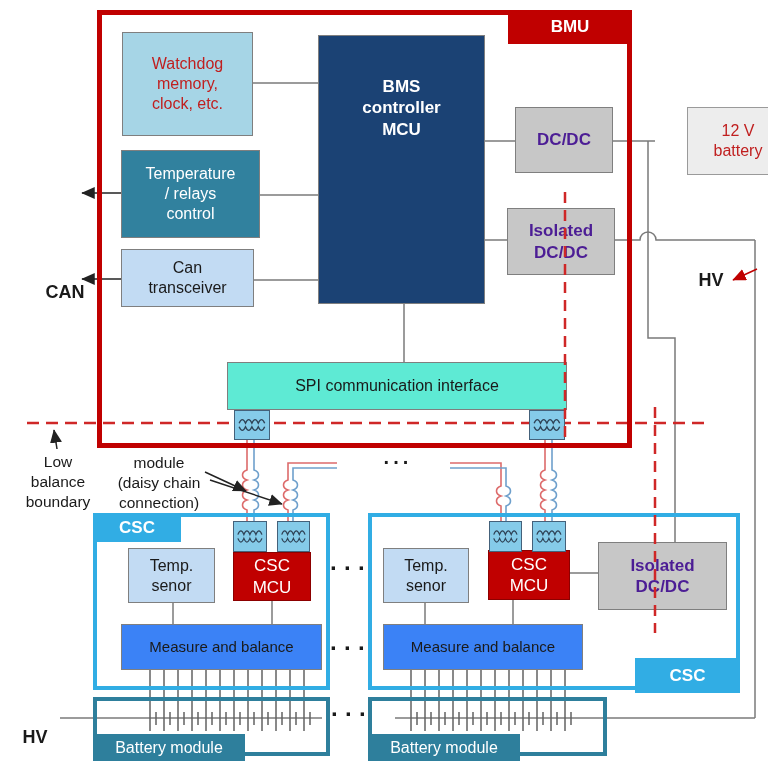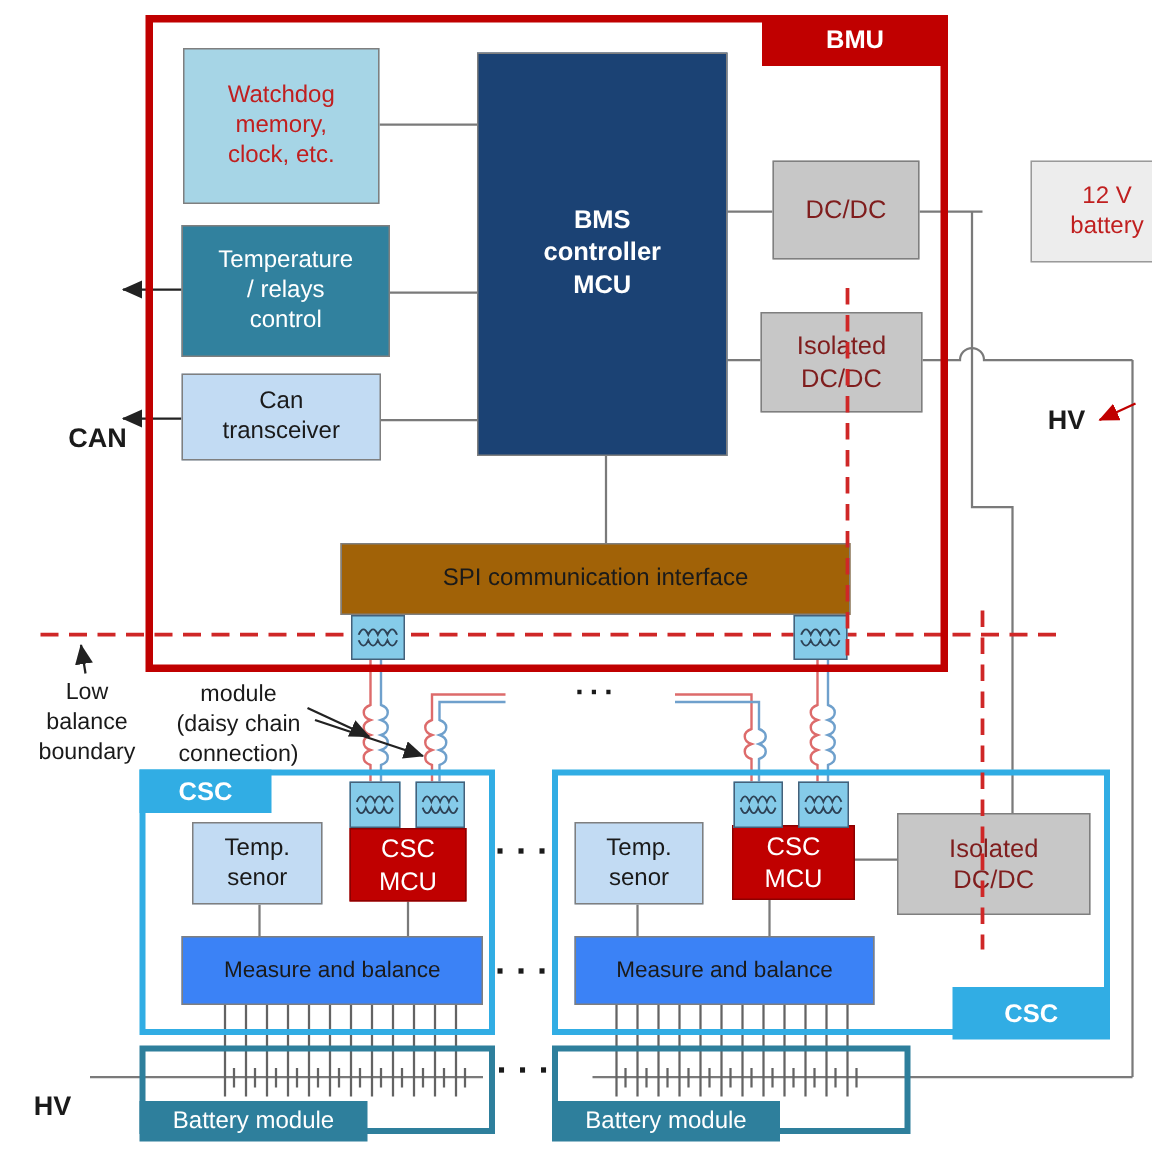--- a/index.html
+++ b/index.html
@@ -8,22 +8,22 @@
   .abs{position:absolute;box-sizing:border-box;}
   .box{position:absolute;box-sizing:border-box;display:flex;align-items:center;justify-content:center;
        text-align:center;white-space:pre-line;border:1.5px solid #7f7f7f;line-height:1.25;}
   .lbl{position:absolute;box-sizing:border-box;display:flex;align-items:center;justify-content:center;
        text-align:center;white-space:pre-line;line-height:1.28;color:#1a1a1a;}
   svg.layer{position:absolute;left:0;top:0;}
   .wd   {background:#a6d5e6;color:#c01f1f;font-size:16px;}
   .teal {background:#31819e;color:#ffffff;font-size:16px;}
   .lblue{background:#c2dbf3;color:#1a1a1a;font-size:16px;}
   .navy {background:#1b4274;color:#ffffff;font-size:17px;font-weight:bold;}
-  .gray {background:#c7c7c7;color:#7f1d1d;font-size:17px;font-weight:normal;}
-  .spi  {background:#a16207;color:#1a1a1a;font-size:16px;}
+  .gray {background:#c7c7c7;color:#4c1d95;font-size:17px;font-weight:bold;}
+  .spi  {background:#5eead4;color:#1a1a1a;font-size:16px;}
   .b12  {background:#ededed;border-color:#9a9a9a;color:#c01f1f;font-size:16px;margin-left:32px;}
   .redbox{background:#c00000;color:#ffffff;font-size:17px;border:1.5px solid #8c0000;}
   .meas {background:#3b82f6;color:#1a1a1a;font-size:15px;}
   .tab  {position:absolute;box-sizing:border-box;display:flex;align-items:center;justify-content:center;
          color:#ffffff;font-weight:bold;font-size:17px;}
   .tab-red {background:#c00000;}
   .tab-blue{background:#31ade4;}
   .tab-teal{background:#2e7f9c;}
   .border-bmu {border:5px solid #c00000;}
   .border-csc {border:4px solid #31ade4;}
@@ -108,21 +108,21 @@
   <div class="tab tab-teal" style="left:368px;top:734px;width:152px;height:27px;font-size:16px;font-weight:normal;">Battery module</div>
 
   <div class="box wd" style="left:122px;top:32px;width:131px;height:104px;">Watchdog
 memory,
 clock, etc.</div>
   <div class="box teal" style="left:121px;top:150px;width:139px;height:88px;">Temperature
 / relays
 control</div>
   <div class="box lblue" style="left:121px;top:249px;width:133px;height:58px;">Can
 transceiver</div>
-  <div class="box navy" style="left:318px;top:35px;width:167px;height:269px;align-items:flex-start;padding-top:100px;">BMS
+  <div class="box navy" style="left:318px;top:35px;width:167px;height:269px;align-items:flex-start;padding-top:40px;">BMS
 controller
 MCU</div>
   <div class="box gray" style="left:515px;top:107px;width:98px;height:66px;">DC/DC</div>
   <div class="box gray" style="left:507px;top:208px;width:108px;height:67px;">Isolated
 DC/DC</div>
   <div class="box b12" style="left:655px;top:107px;width:102px;height:68px;">12 V
 battery</div>
   <div class="box spi" style="left:227px;top:362px;width:340px;height:48px;">SPI communication interface</div>
 
   <div class="xfmr" style="left:234px;top:410px;width:36px;height:30px;">

